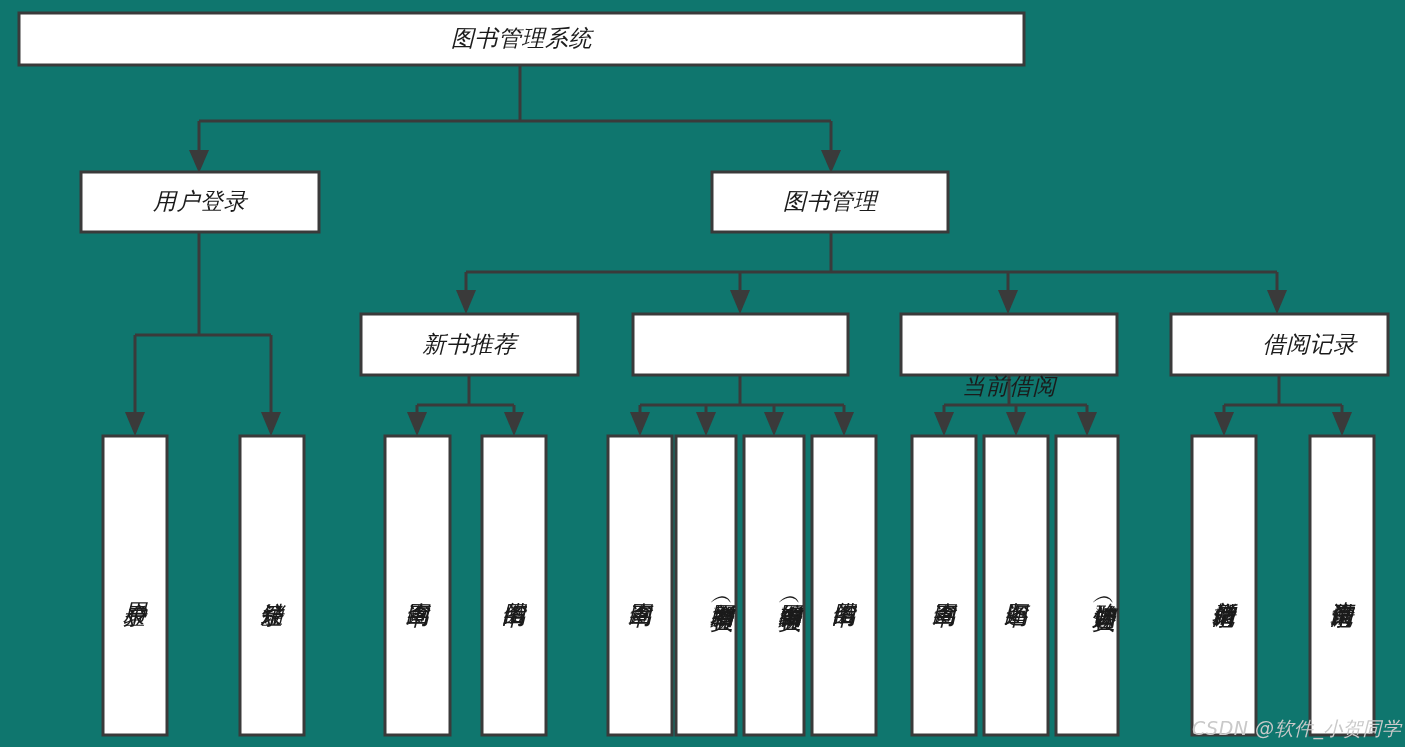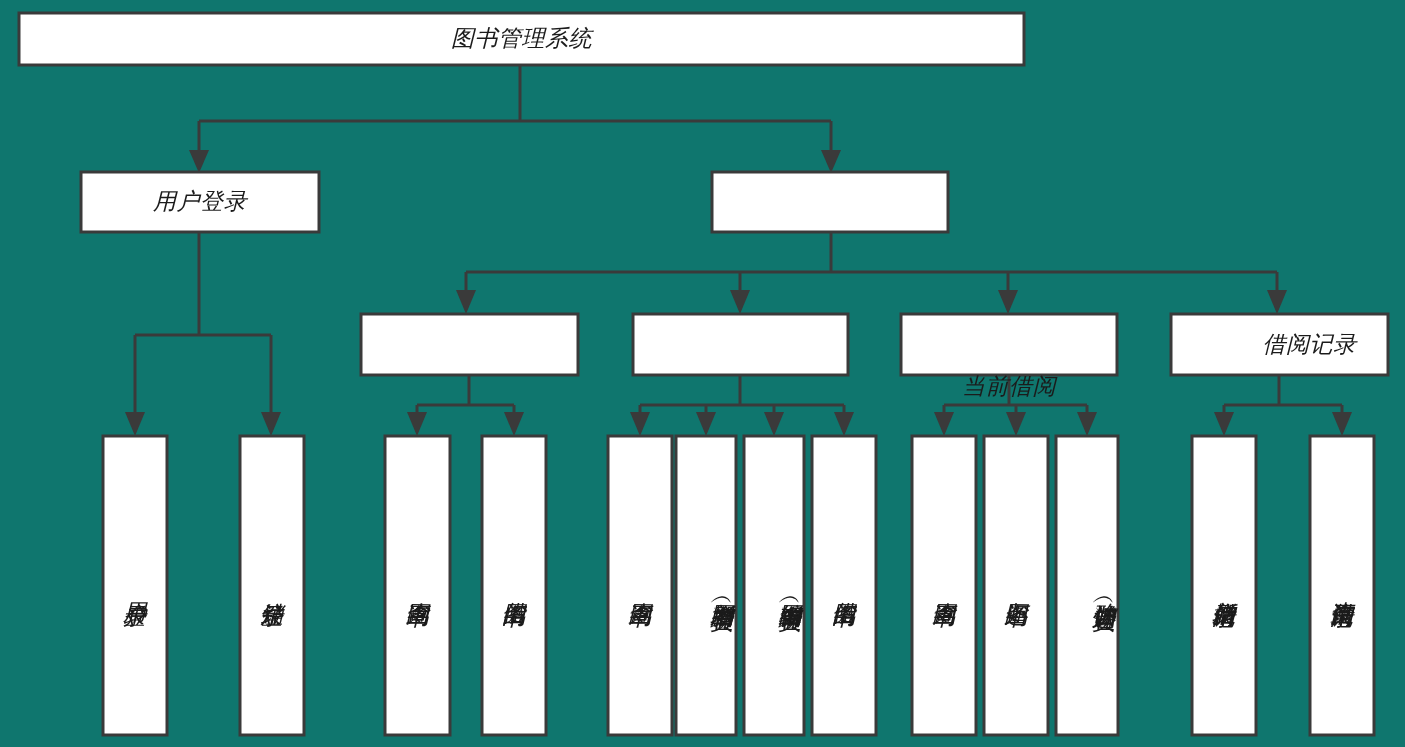--- a/index.html
+++ b/index.html
@@ -175,32 +175,35 @@
     <rect class="node-box" x="912" y="436" width="64" height="299"></rect>
     <rect class="node-box" x="984" y="436" width="64" height="299"></rect>
     <rect class="node-box" x="1056" y="436" width="62" height="299"></rect>
     <rect class="node-box" x="1192" y="436" width="64" height="299"></rect>
     <rect class="node-box" x="1310" y="436" width="64" height="299"></rect>
   </svg>
 
   <div class="node-label-h" style="left:19px; top:13px; width:1005px; height:52px;">图书管理系统</div>
 
   <div class="node-label-h" style="left:81px; top:172px; width:238px; height:60px;">用户登录</div>
-
+  <div class="node-label-h" style="left:712px; top:172px; width:236px; height:60px;">图书管理</div>
+
+  <div class="node-label-h" style="left:361px; top:314px; width:217px; height:61px;">新书推荐</div>
   <div class="node-label-h" style="left:901px; top:314px; width:216px; height:61px;margin-top:42px;">当前借阅</div>
   <div class="node-label-h" style="left:1171px; top:314px; width:217px; height:61px;margin-left:30px;">借阅记录</div>
 
   <div class="node-label-v" style="left:103px; top:436px; width:64px; height:299px;">用户登录</div>
   <div class="node-label-v" style="left:240px; top:436px; width:64px; height:299px;">注销登录</div>
   <div class="node-label-v" style="left:385px; top:436px; width:65px; height:299px;">查询图书</div>
   <div class="node-label-v" style="left:482px; top:436px; width:64px; height:299px;">借阅图书</div>
   <div class="node-label-v" style="left:608px; top:436px; width:64px; height:299px;">查询图书</div>
   <div class="node-label-v" style="left:676px; top:436px; width:60px; height:299px; align-items:flex-start; padding-top:8px; box-sizing:border-box;">新增图书（管理员）</div>
   <div class="node-label-v" style="left:744px; top:436px; width:60px; height:299px; align-items:flex-start; padding-top:8px; box-sizing:border-box;">编辑图书（管理员）</div>
   <div class="node-label-v" style="left:812px; top:436px; width:64px; height:299px;">借阅图书</div>
   <div class="node-label-v" style="left:912px; top:436px; width:64px; height:299px;">查询图书</div>
   <div class="node-label-v" style="left:984px; top:436px; width:64px; height:299px;">归还图书</div>
   <div class="node-label-v" style="left:1056px; top:436px; width:62px; height:299px; align-items:flex-start; padding-top:8px; box-sizing:border-box;">确认归还（管理员）</div>
   <div class="node-label-v" style="left:1192px; top:436px; width:64px; height:299px;">新增借阅记录</div>
   <div class="node-label-v" style="left:1310px; top:436px; width:64px; height:299px;">查询借阅记录</div>
 
+  <div class="watermark" style="left:1192px; top:716px;">CSDN @软件_小贺同学</div>
 
 </div>
 
 </body></html>

